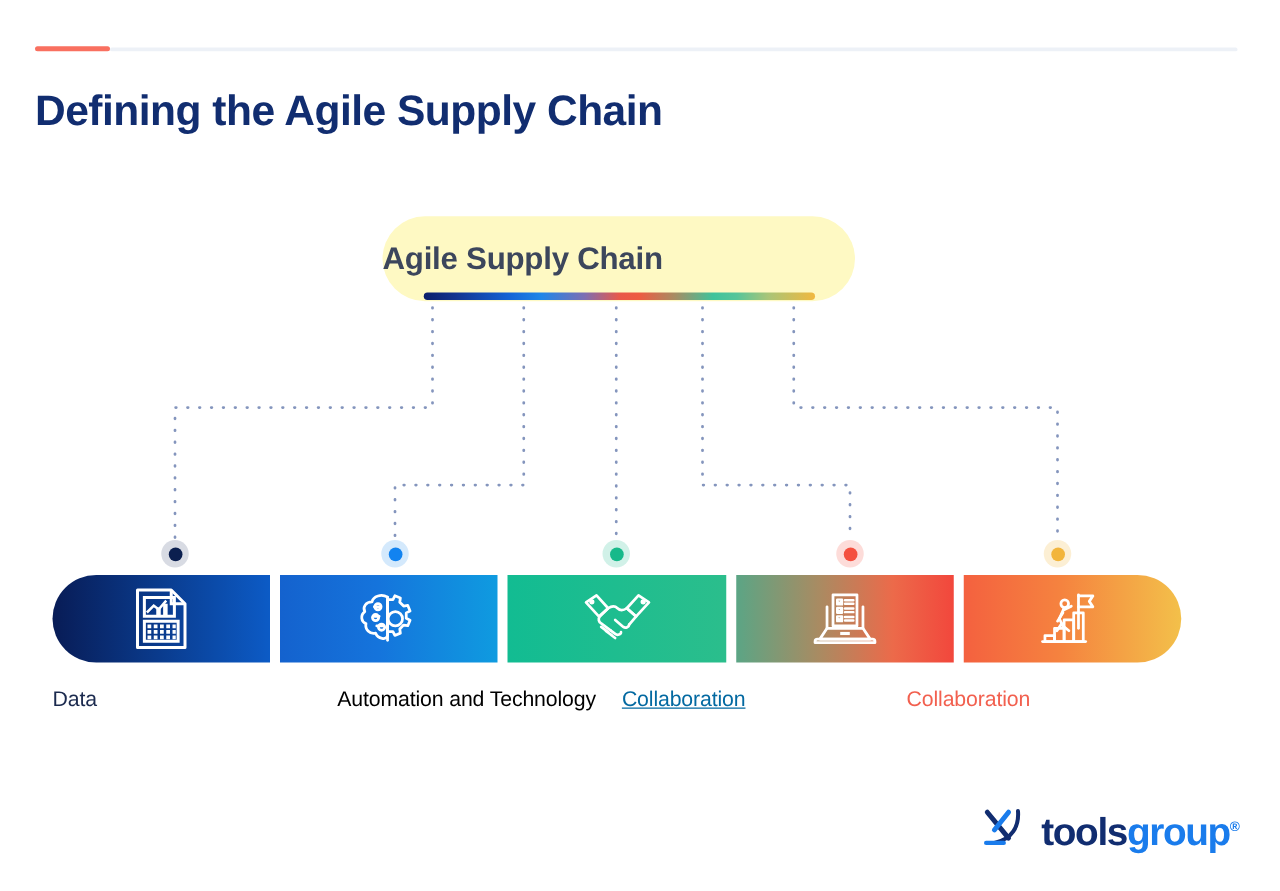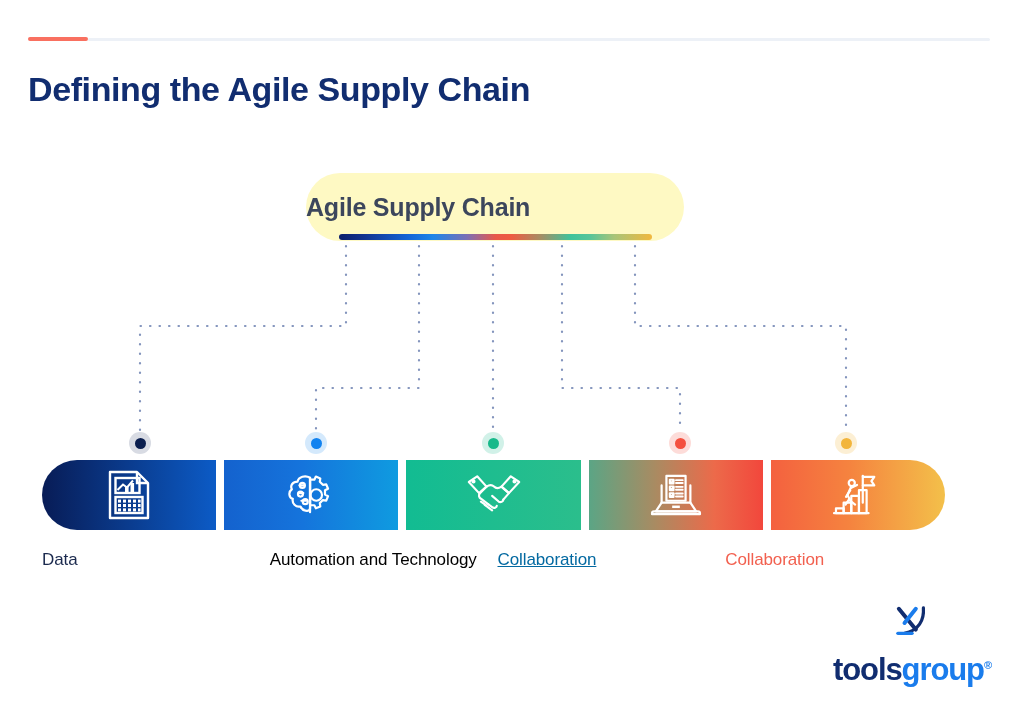--- a/index.html
+++ b/index.html
@@ -168,21 +168,20 @@
   }
 
   
   .logo {
     position: absolute;
     right: 32px;
     bottom: 28px;
     display: flex;
     align-items: center;
     gap: 11px;
-    flex-direction: column;
   }
   .logo-wordmark {
     font-size: 31px;
     font-weight: bold;
     letter-spacing: -1.1px;
     line-height: 1;
     white-space: nowrap;
   }
   .w-tools { color: #112D70; }
   .w-group { color: #1A7CEC; }

